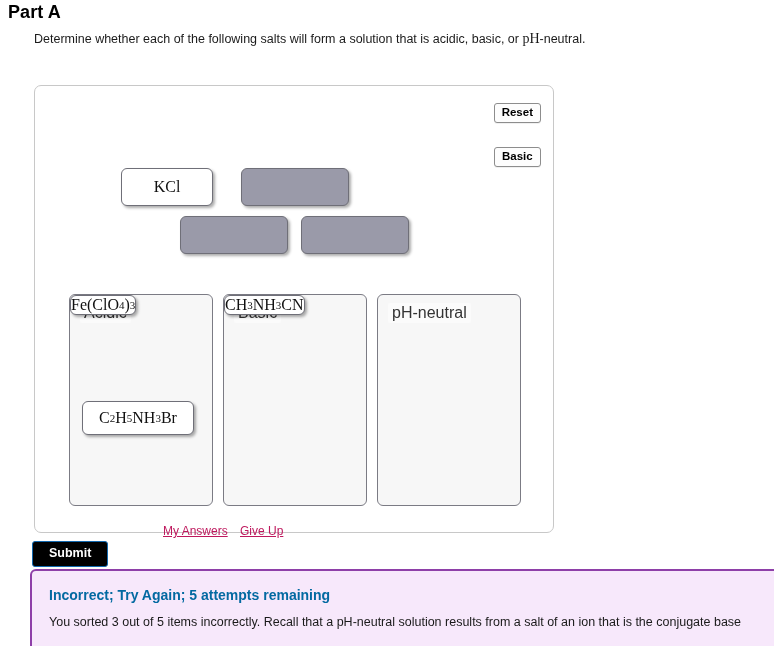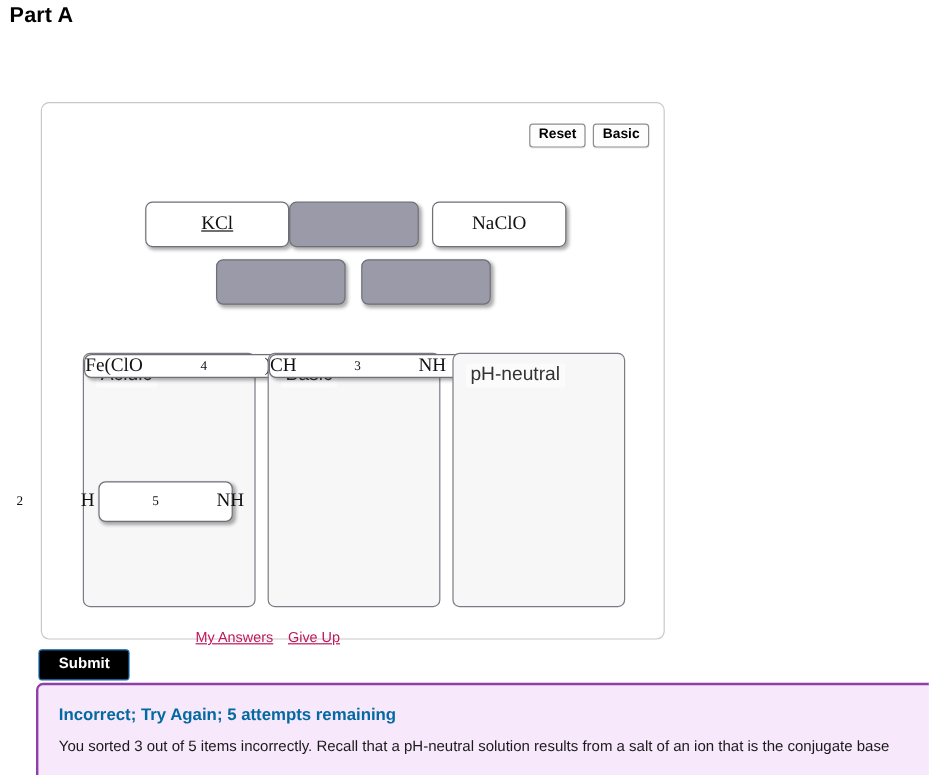--- a/index.html
+++ b/index.html
@@ -25,21 +25,21 @@
     font-size:12.5px;font-weight:bold;color:#111;
   }
 
   
   .activity{
     position:absolute;left:34px;top:85px;width:520px;height:448px;
     border:1px solid #c8c8c8;border-radius:7px;background:#fff;
     box-sizing:border-box;
   }
 
-  .toolbar{position:absolute;right:12px;top:17px;display:flex;gap:6px;}
+  .toolbar{position:absolute;right:12px;top:17px;display:flex;gap:24px;flex-direction:column;}
   .tool-btn{
     font-family:"Liberation Sans",sans-serif;
     font-size:11.5px;font-weight:bold;color:#000;
     background:#fdfdfd;border:1px solid #8d8d8d;border-radius:3px;
     padding:2px 7px 3px 7px;line-height:13px;cursor:pointer;
     box-shadow:0 1px 0 rgba(0,0,0,0.06);
   }
 
   
   .tile{
@@ -50,21 +50,21 @@
     font-family:"Liberation Serif",serif;font-size:16px;color:#111;
     box-shadow:2px 2px 3px rgba(0,0,0,0.33);
     cursor:move;user-select:none;
   }
   .tile.empty{
     background:#9a9aa9;border-color:#6f6f78;color:transparent;
   }
   .tile sub{font-size:11px;vertical-align:-0.28em;line-height:0;}
 
   
-  .t-kcl   {left:86px; top:82px;  width:120px;height:38px;text-decoration:underline;}
+  .t-kcl   {left:86px; top:82px;  width:92px;height:38px;}
   .t-e1    {left:206px;top:82px;  width:108px;height:38px;}
   .t-naclo {left:325px;top:82px;  width:112px;height:38px;}
   .t-e2    {left:145px;top:130px; width:108px;height:38px;}
   .t-e3    {left:266px;top:130px; width:108px;height:38px;}
 
   
   .bin{
     position:absolute;top:208px;width:144px;height:212px;
     box-sizing:border-box;
     border:1px solid #7b7b84;border-radius:6px;
@@ -72,21 +72,21 @@
   }
   .bin-1{left:34px;}
   .bin-2{left:188px;}
   .bin-3{left:342px;}
   .bin-label{
     position:absolute;left:10px;top:8px;
     font-family:"Liberation Sans",sans-serif;
     font-size:16px;color:#333;background:#fbfbfb;
     padding:1px 4px;border-radius:2px;
   }
-  .bin .tile{position:absolute;gap:48px;}
+  .bin .tile{position:absolute;}
   .bin-1 .tile:nth-of-type(1){left:12px;top:62px;width:112px;height:34px;}
   .bin-1 .tile:nth-of-type(2){left:12px;top:106px;width:112px;height:34px;}
   .bin-2 .tile:nth-of-type(1){left:15px;top:82px;width:117px;height:34px;}
 
   
   .submit-btn{
     position:absolute;left:32px;top:541px;
     background:#000000;border:1px solid #1268ae;border-radius:3px;
     color:#ffffff;font-size:12.5px;font-weight:bold;
     padding:5px 16px 6px 16px;line-height:13px;cursor:pointer;
@@ -116,32 +116,32 @@
     font-size:12.5px;color:#1a1a1a;line-height:17px;white-space:nowrap;
   }
 </style>
 </head>
 <body>
 
 <div class="page">
 
   <div class="part-title">Part A</div>
 
+  <div class="prompt"><span>Determine whether each of the following salts will form a solution that is acidic, basic, or </span><span class="serifbit">pH</span><span>-neutral.</span></div>
 
 
   <div class="activity">
 
     <div class="toolbar">
       <button class="tool-btn">Reset</button>
       <button class="tool-btn">Basic</button>
     </div>
 
     <div class="tile t-kcl">KCl</div>
     <div class="tile empty t-e1"></div>
-    <div class="tile t-naclo">NaClO</div>
     <div class="tile empty t-e2"></div>
     <div class="tile empty t-e3"></div>
 
     <div class="bin bin-1">
       <div class="bin-label">Acidic</div>
       <div class="tile">
           <span>C</span>
           <sub>2</sub>
           <span>H</span>
           <sub>5</sub>

